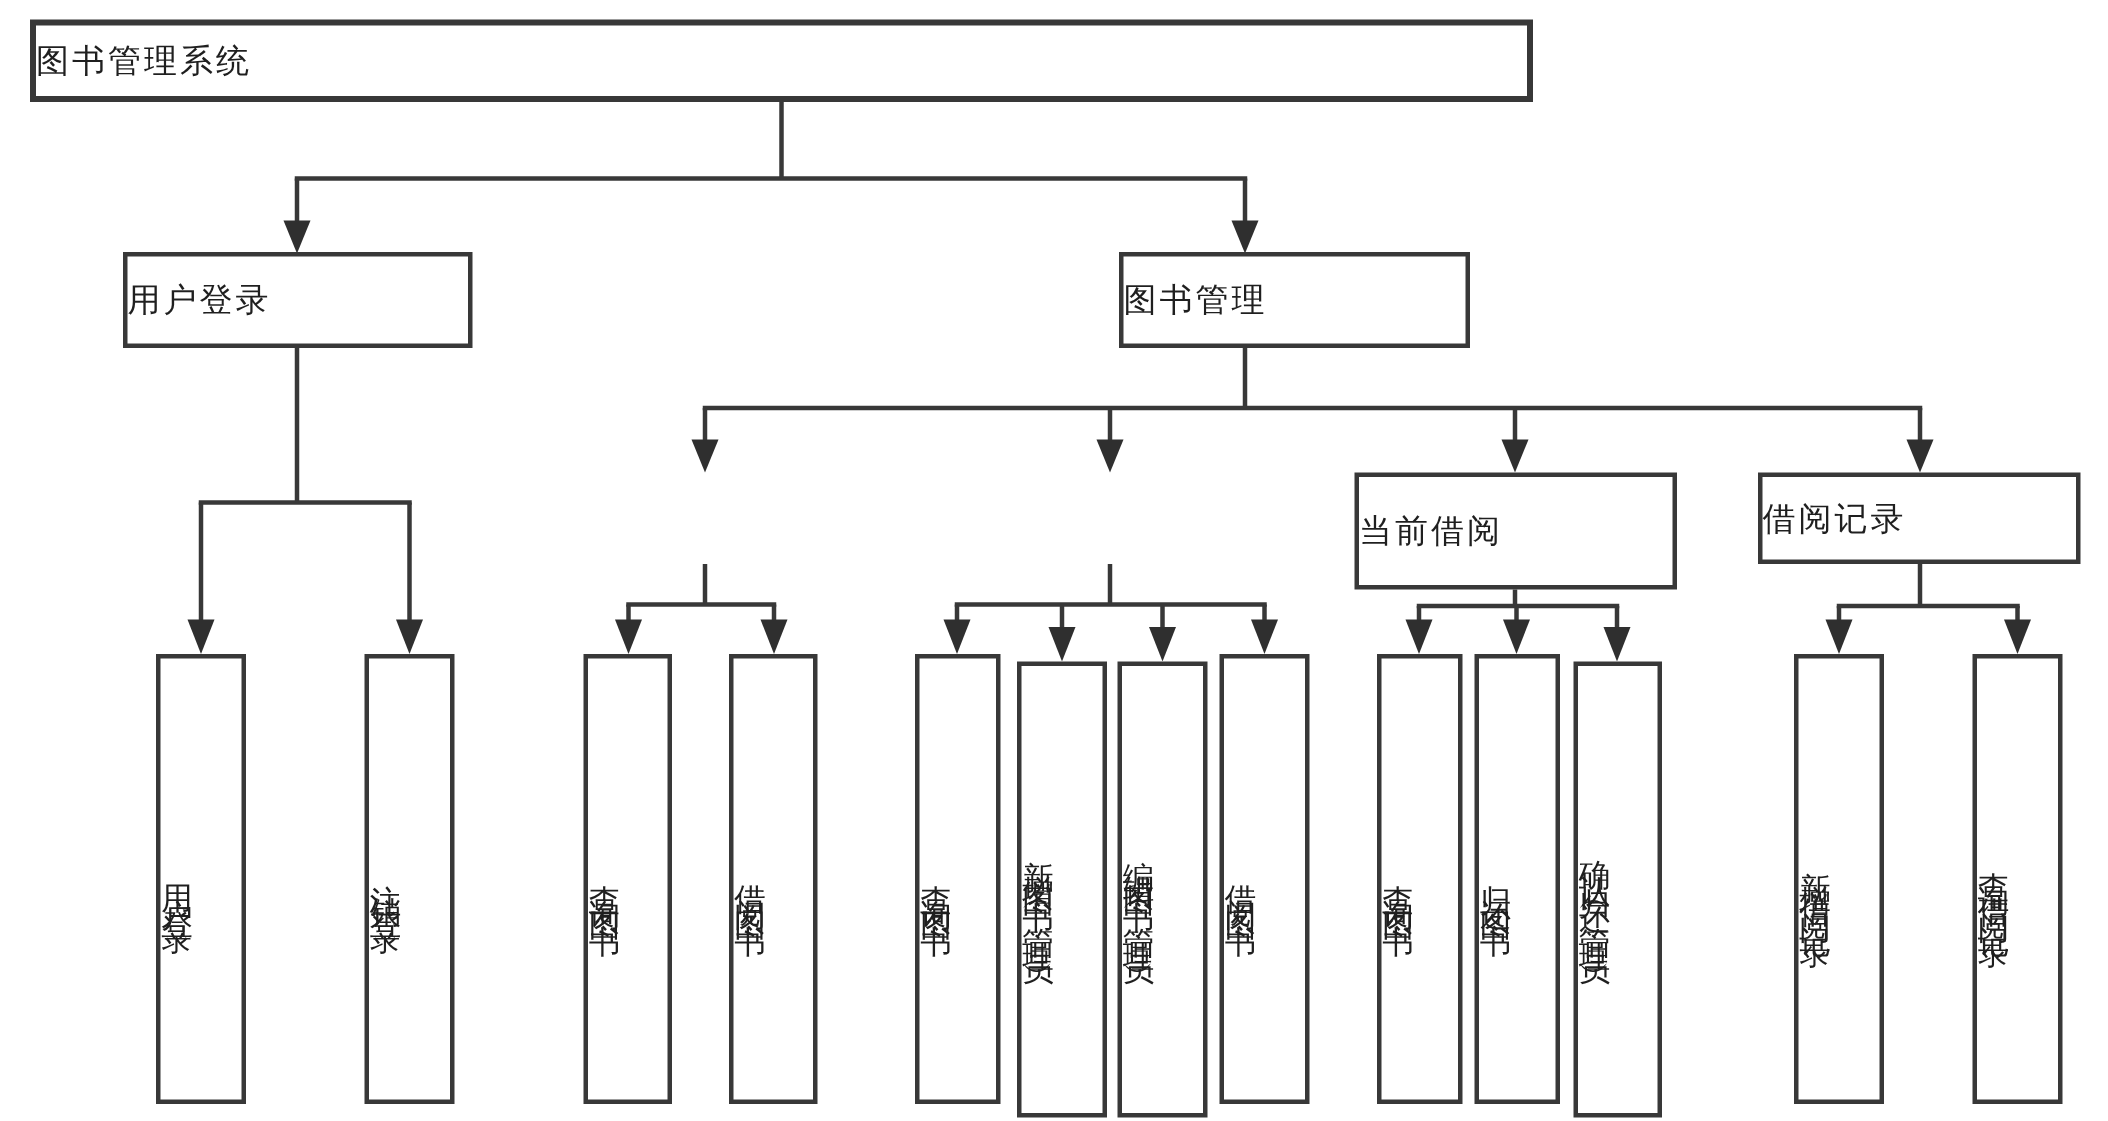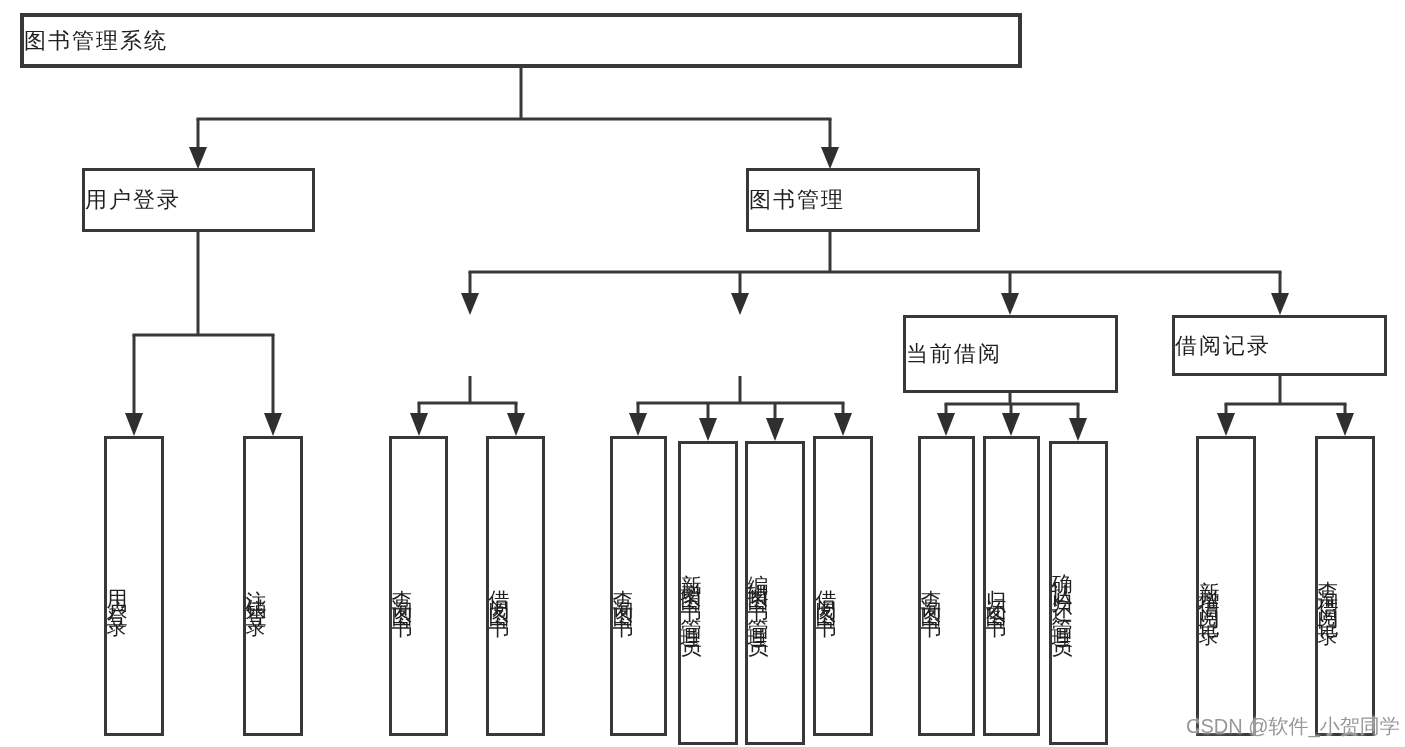--- a/index.html
+++ b/index.html
@@ -191,15 +191,14 @@
     <span class="v-label">确认归还（管理员）</span>
   </div>
 
   <div class="box v-box" style="left:1196px; top:436px; width:60px; height:300px;">
     <span class="v-label">新增借阅记录</span>
   </div>
   <div class="box v-box" style="left:1315px; top:436px; width:60px; height:300px;">
     <span class="v-label">查询借阅记录</span>
   </div>
 
-  <div class="watermark">CSDN @软件_小贺同学</div>
 
 </div>
 
 </body></html>

